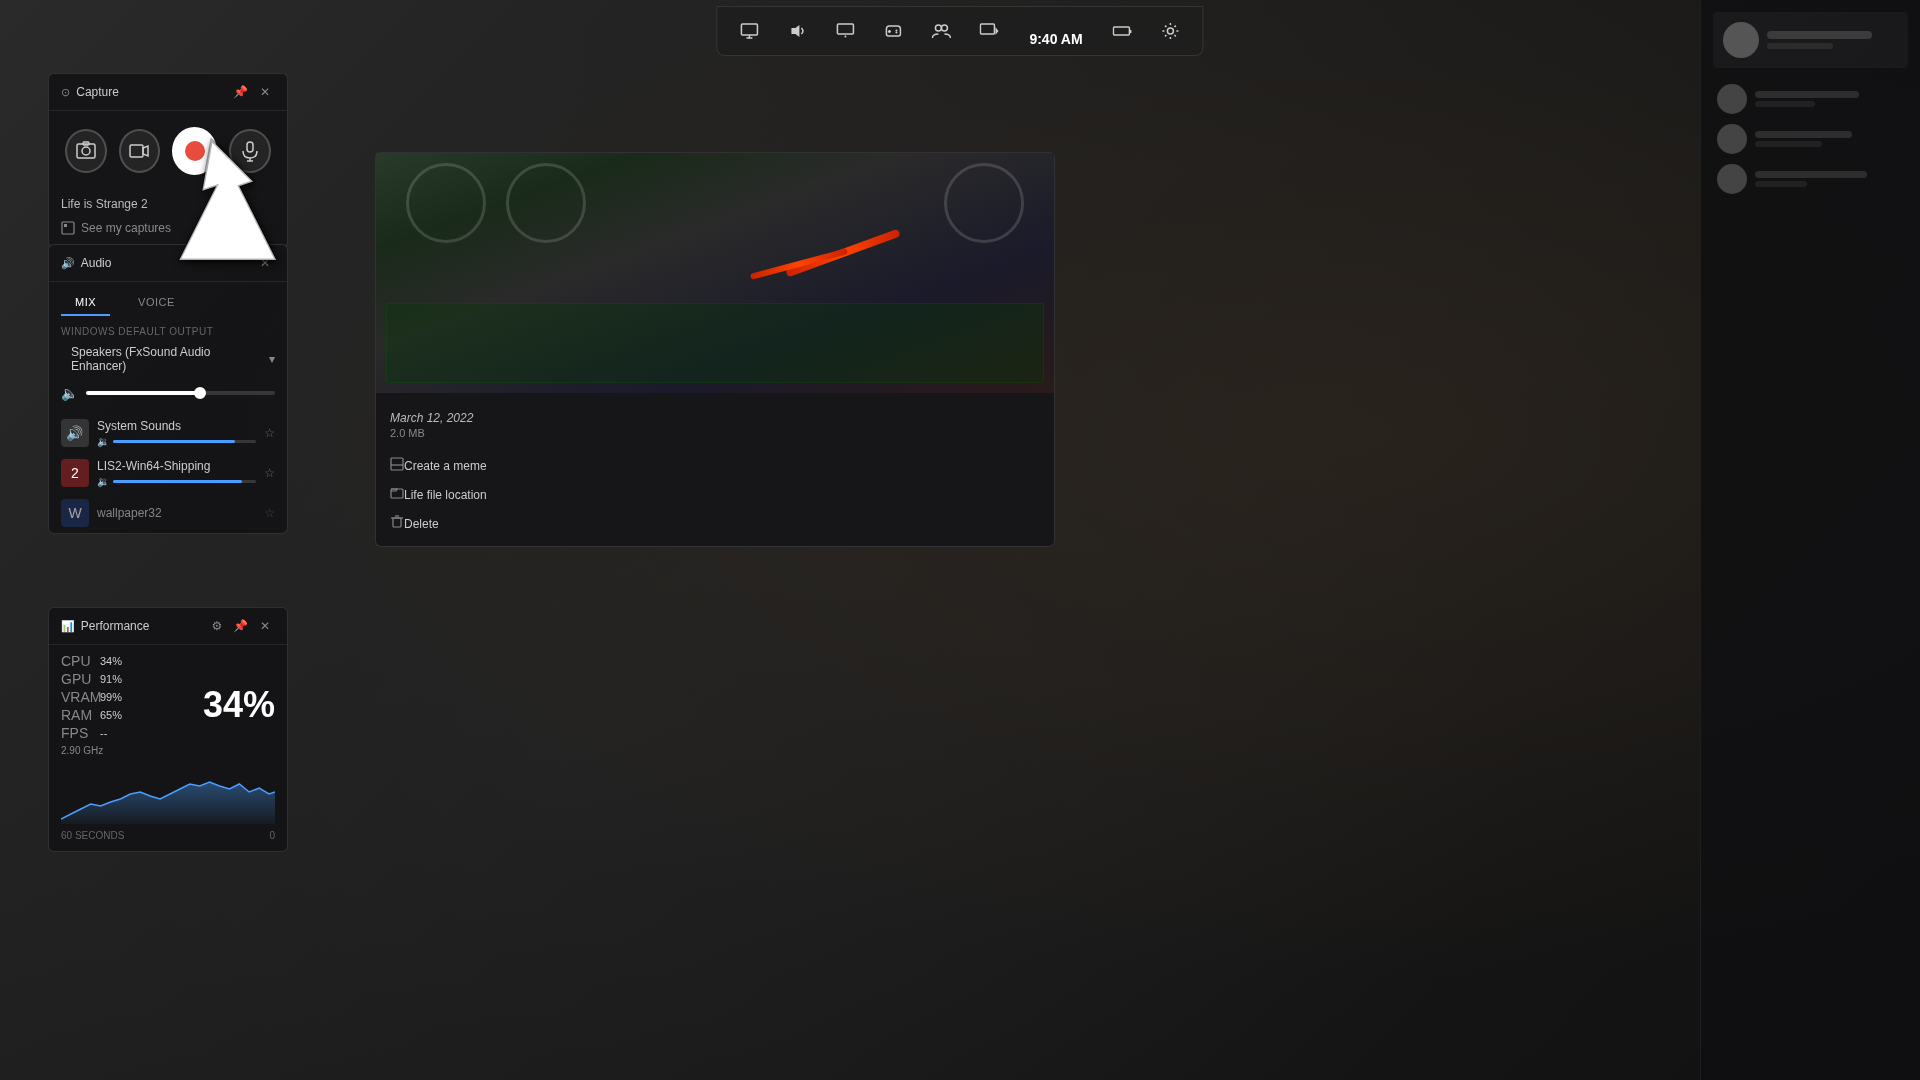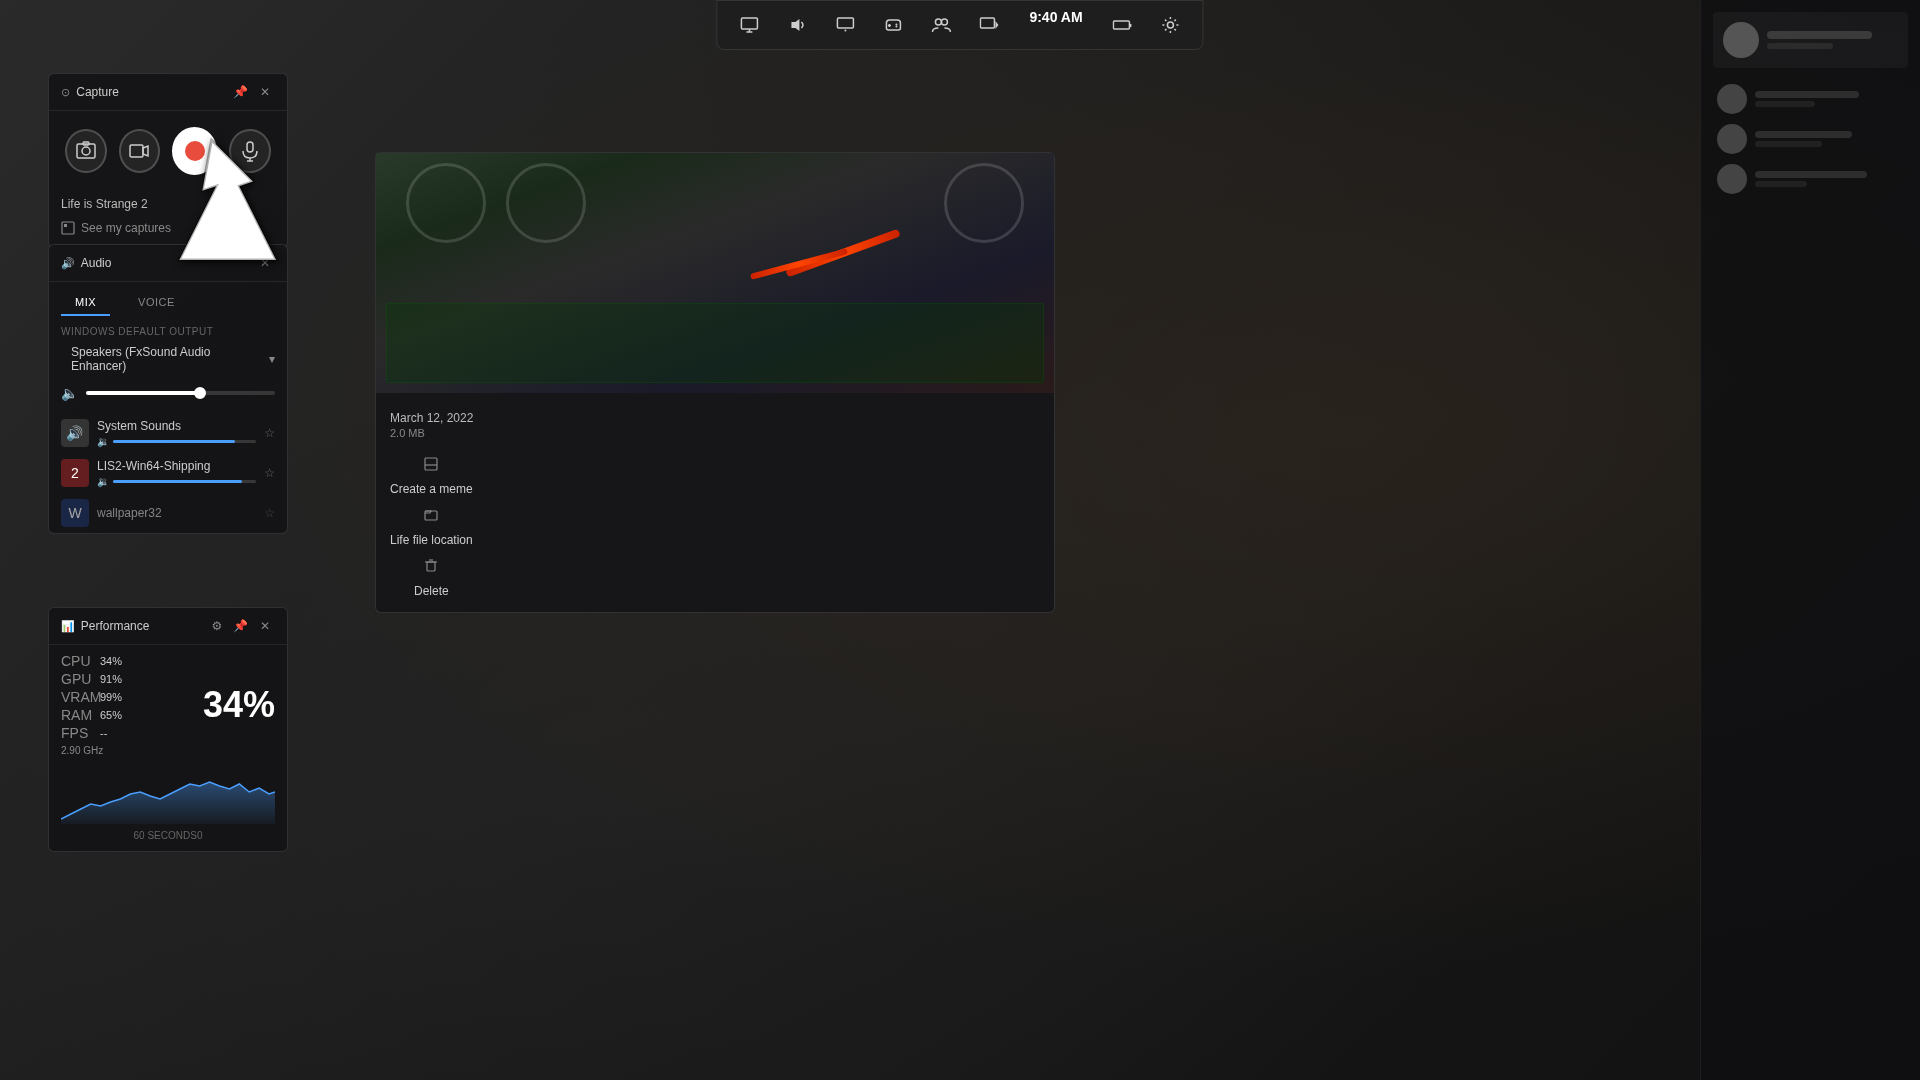--- a/index.html
+++ b/index.html
@@ -22,25 +22,25 @@
       position: absolute;
       inset: 0;
       background: 
         radial-gradient(ellipse at 70% 40%, rgba(80,60,40,0.3) 0%, transparent 60%),
         radial-gradient(ellipse at 30% 70%, rgba(40,40,40,0.5) 0%, transparent 50%);
     }
 
     
     .taskbar {
       position: absolute;
-      top: 0;
+      top: 6px;
       left: 50%;
       transform: translateX(-50%);
       display: flex;
-      align-items: flex-start;
+      align-items: flex-end;
       gap: 16px;
       background: rgba(30,30,30,0.9);
       border: 1px solid rgba(255,255,255,0.1);
       border-radius: 0 0 8px 8px;
       padding: 8px 16px;
       z-index: 100;
     }
     .taskbar-icon {
       width: 32px;
       height: 32px;
@@ -319,21 +319,21 @@
 
     .perf-chart {
       margin: 4px 12px;
       height: 60px;
       position: relative;
       overflow: hidden;
     }
 
     .perf-bottom {
       display: flex;
-      justify-content: center;
+      justify-content: space-between;
       padding: 2px 12px;
     }
     .perf-bottom-label { color: #666; font-size: 10px; }
 
     
     .gallery-panel {
       position: absolute;
       top: 152px;
       left: 375px;
       width: 680px;
@@ -487,21 +487,21 @@
       cursor: pointer;
       font-size: 14px;
       padding: 2px;
     }
 
     .gallery-meta {
       margin-top: 6px;
       color: #888;
       font-size: 11px;
     }
-    .gallery-meta-date { color: #bbb; font-size: 12px; }
+    .gallery-meta-date { color: #bbb; font-size: 12px; font-style: italic; }
     .gallery-meta-size { color: #888; font-size: 11px; margin-top: 2px; }
 
     .gallery-actions {
       display: flex;
       align-items: center;
       justify-content: space-between;
       padding: 8px 14px 12px;
     }
     .gallery-share-btn {
       background: rgba(255,255,255,0.08);
@@ -517,26 +517,24 @@
     }
 
     .gallery-side-actions {
       display: flex;
       flex-direction: column;
       gap: 8px;
     }
     .gallery-side-action {
       display: flex;
       align-items: center;
-      gap: 8px;
       color: #ccc;
       font-size: 12px;
       cursor: pointer;
       padding: 2px 0;
-      flex-direction: column;
     }
     .gallery-side-action-icon { color: #888; font-size: 14px; }
 
     .gallery-copy-btn {
       background: rgba(255,255,255,0.08);
       border: 1px solid rgba(255,255,255,0.15);
       color: #ccc;
       font-size: 16px;
       width: 36px;
       height: 36px;

